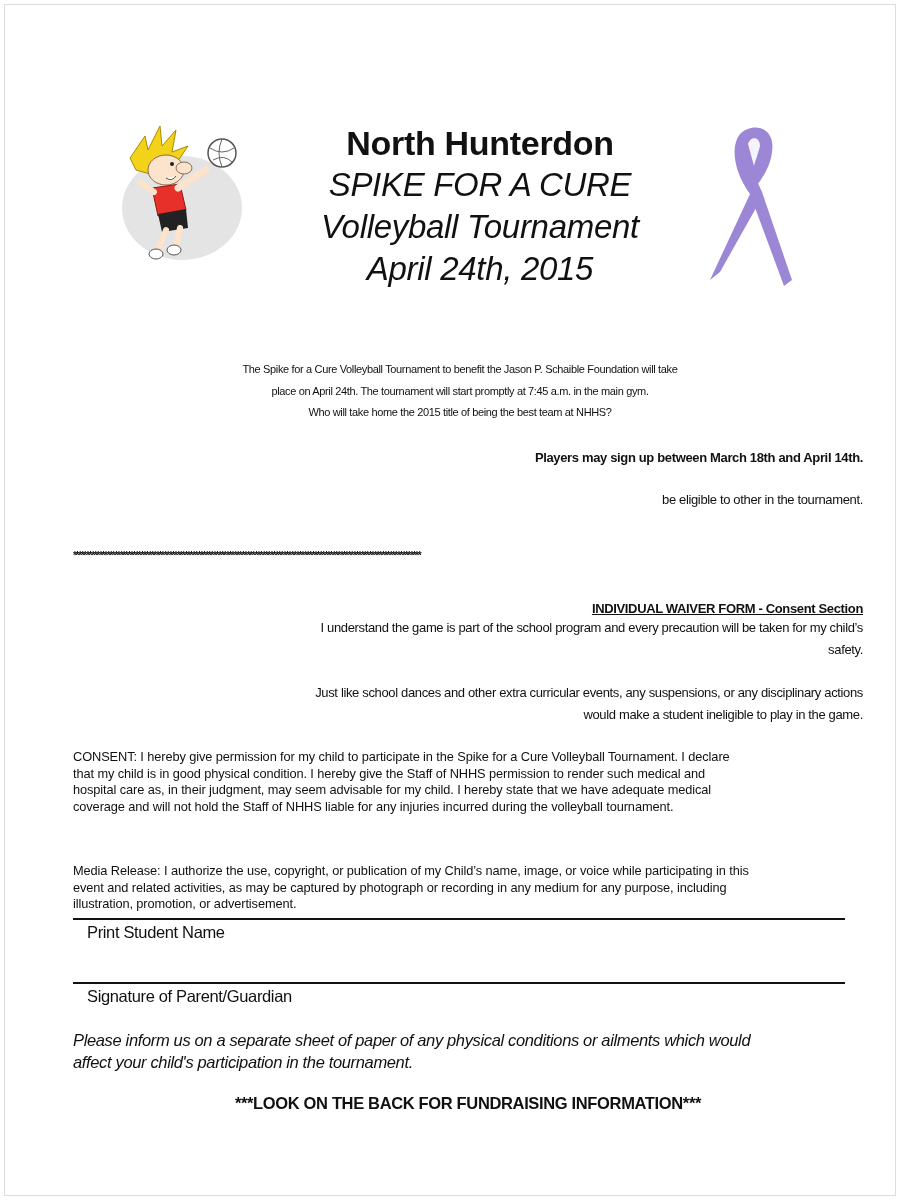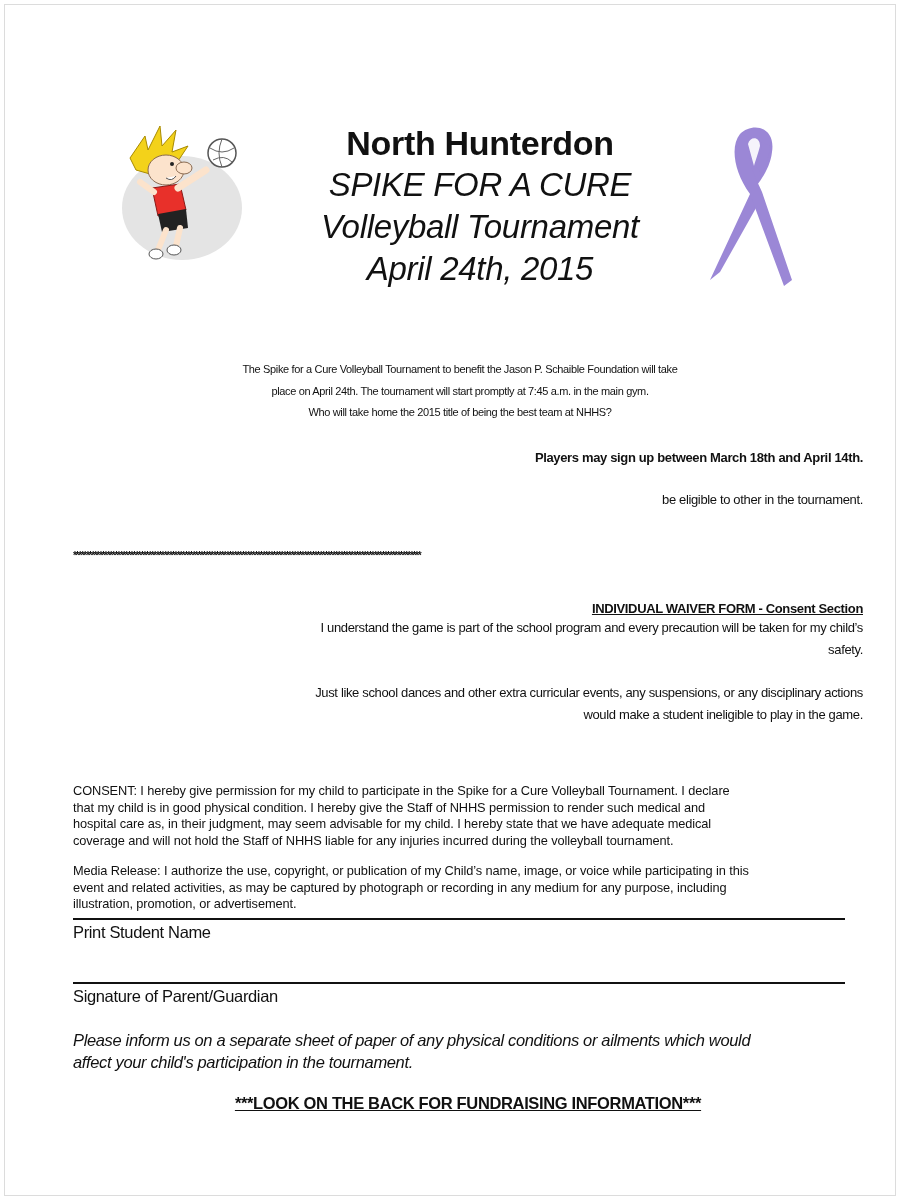--- a/index.html
+++ b/index.html
@@ -85,21 +85,21 @@
     }
     .sig-line {
       position: absolute;
       left: 73px;
       width: 772px;
       height: 0;
       border-top: 2.5px solid #111;
     }
     .sig-label {
       position: absolute;
-      left: 73px;
+      left: 87px;
       font-size: 16.5px;
       letter-spacing: -0.35px;
     }
     .italic-note {
       position: absolute;
       left: 73px;
       top: 1029px;
       width: 790px;
       font-style: italic;
       font-size: 16.5px;
@@ -108,21 +108,20 @@
     }
     .footer-note {
       position: absolute;
       left: 73px;
       top: 1094px;
       width: 790px;
       text-align: center;
       font-weight: bold;
       font-size: 16.5px;
       letter-spacing: -0.35px;
-      text-decoration: underline;
     }
   </style>
 </head>
 <body>
 
 <div class="page"></div>
 
 <svg class="abs player-art" viewBox="0 0 145 150">
   <ellipse cx="72" cy="90" rx="60" ry="52" fill="#e4e4e4"></ellipse>
 
@@ -182,21 +181,21 @@
 <div class="text-block" style="top:617px;">
   <div>I understand the game is part of the school program and every precaution will be taken for my child’s</div>
   <div>safety.</div>
 </div>
 
 <div class="text-block" style="top:682px;">
   <div>Just like school dances and other extra curricular events, any suspensions, or any disciplinary actions</div>
   <div>would make a student ineligible to play in the game.</div>
 </div>
 
-<div class="small-block" style="top:783px;">
+<div class="small-block" style="top:749px;">
   <div>CONSENT: I hereby give permission for my child to participate in the Spike for a Cure Volleyball Tournament.  I declare</div>
   <div>that my child is in good physical condition.  I hereby give the Staff of NHHS permission to render such medical and</div>
   <div>hospital care as, in their judgment, may seem advisable for my child.  I hereby state that we have adequate medical</div>
   <div>coverage and will not hold the Staff of NHHS liable for any injuries incurred during the volleyball tournament.</div>
 </div>
 
 <div class="small-block" style="top:819px;margin-top:44px;">
   <div>Media Release: I authorize the use, copyright, or publication of my Child’s name, image, or voice while participating in this</div>
   <div>event and related activities, as may be captured by photograph or recording in any medium for any purpose, including</div>
   <div>illustration, promotion, or advertisement.</div>

